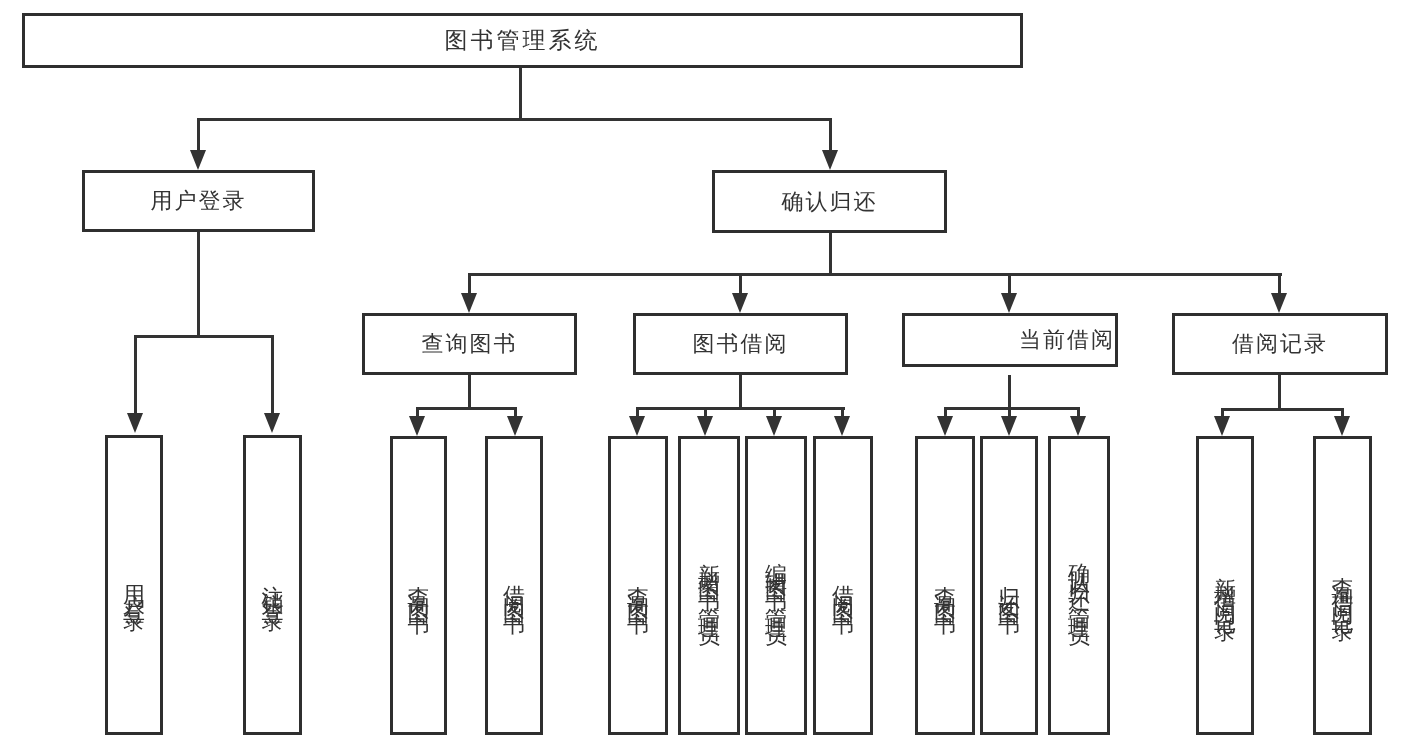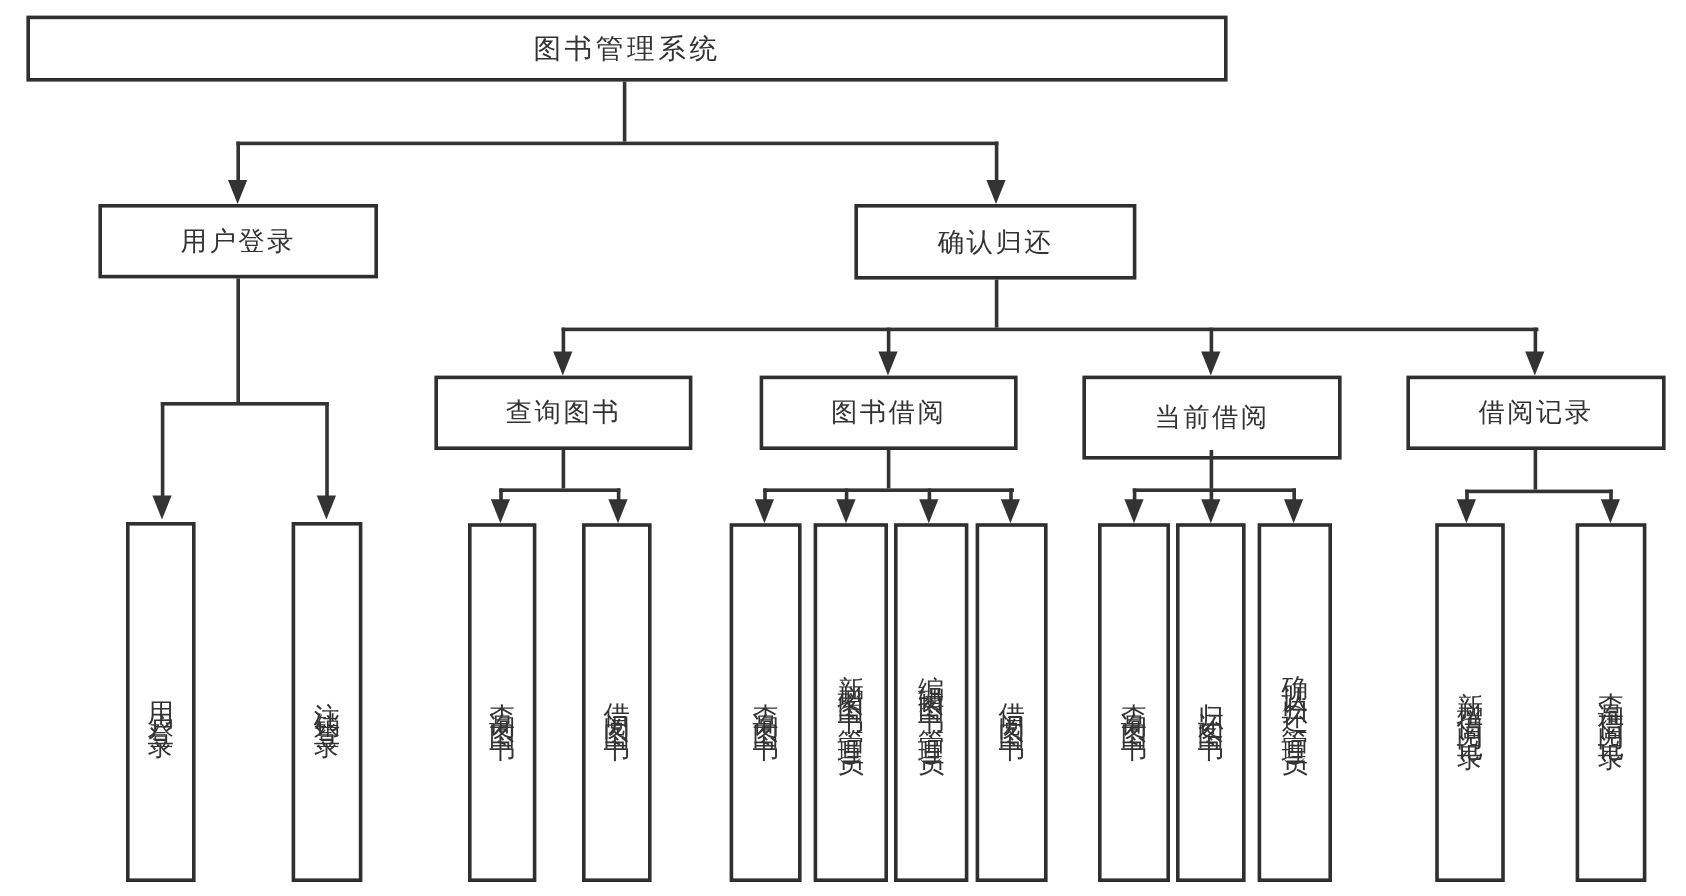--- a/index.html
+++ b/index.html
@@ -68,21 +68,21 @@
   <div class="arrow" style="left:1001px; top:293px;"></div>
   <div class="line" style="left:1278px; top:273px; width:3px; height:22px;"></div>
   <div class="arrow" style="left:1271px; top:293px;"></div>
 
   <div class="box hbox" style="left:362px; top:313px; width:215px; height:62px;">
     <span>查询图书</span>
   </div>
   <div class="box hbox" style="left:633px; top:313px; width:215px; height:62px;">
     <span>图书借阅</span>
   </div>
-  <div class="box hbox" style="left:902px; top:313px; width:216px; height:70px;">
+  <div class="box hbox" style="left:902px; top:313px; width:216px; height:54px;justify-content:flex-end;">
     <span>当前借阅</span>
   </div>
   <div class="box hbox" style="left:1172px; top:313px; width:216px; height:62px;">
     <span>借阅记录</span>
   </div>
 
   <div class="line" style="left:468px; top:375px; width:3px; height:32px;"></div>
   <div class="line" style="left:416px; top:407px; width:101px; height:3px;"></div>
   <div class="line" style="left:416px; top:407px; width:3px; height:11px;"></div>
   <div class="arrow" style="left:409px; top:416px;"></div>

